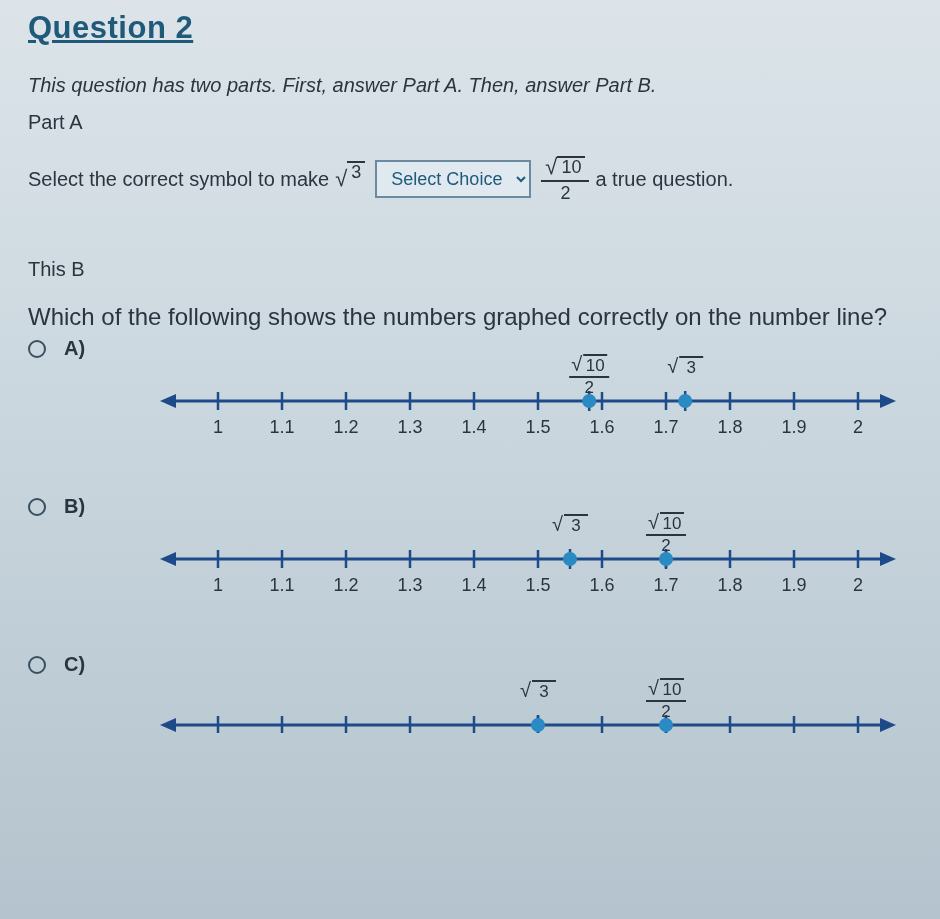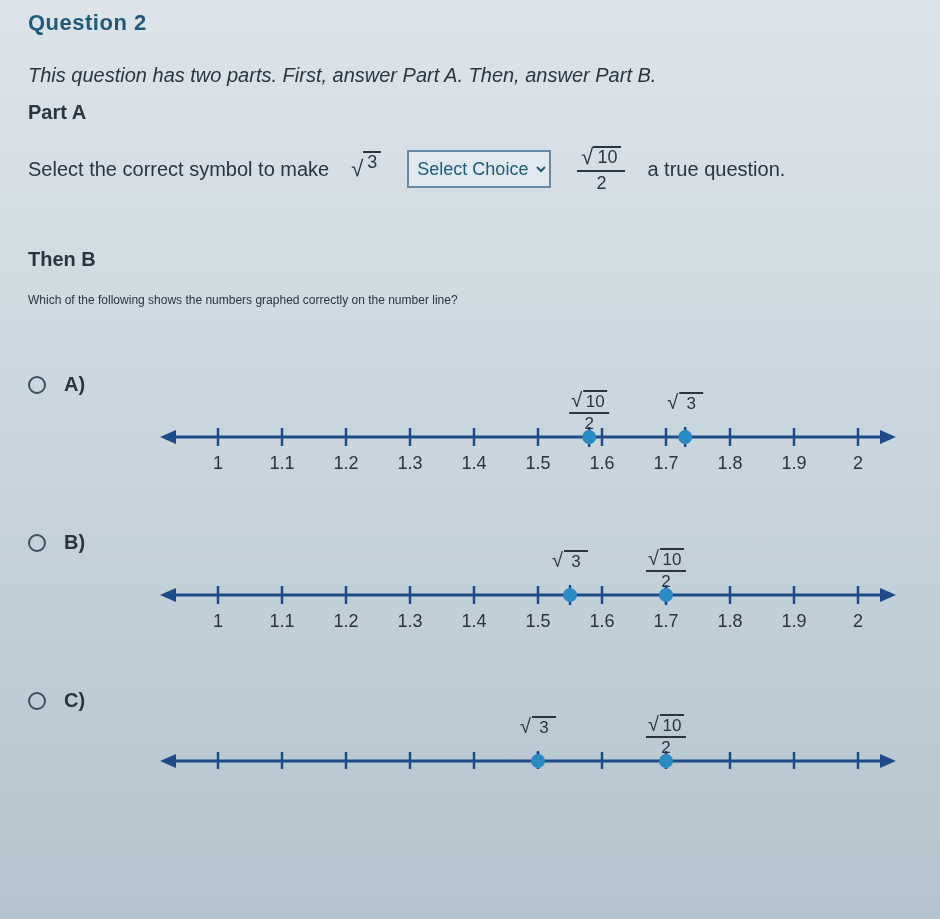--- a/index.html
+++ b/index.html
@@ -5,36 +5,36 @@
   * { box-sizing: border-box; margin: 0; padding: 0; }
   body {
     font-family: Arial, Helvetica, sans-serif;
     background: linear-gradient(180deg, #dce4e9 0%, #c8d5dd 50%, #b4c3cd 100%);
     width: 940px;
     height: 919px;
     padding: 10px 28px;
     color: #2a3540;
     overflow: hidden;
   }
-  .qnum { font-size: 22px; font-weight: 700; color: #1f5a7a; letter-spacing: .5px; margin-bottom: 28px; }
+  .qnum { font-size: 31px; font-weight: 700; color: #1f5a7a; letter-spacing: .5px; margin-bottom: 28px; text-decoration: underline; }
   .intro { font-size: 20px; margin-bottom: 14px; font-style: italic; }
-  .part-label { font-size: 20px; font-weight: 700; margin: 8px 0 22px; }
-  .stem-row { font-size: 20px; display:flex; align-items:center; flex-wrap:wrap; gap:22px; line-height:1.6; }
+  .part-label { font-size: 20px; font-weight: 400; margin: 8px 0 22px; }
+  .stem-row { font-size: 20px; display:flex; align-items:center; flex-wrap:wrap; gap:6px; line-height:1.6; }
   .sqrt { display:inline-flex; align-items:flex-start; }
   .sqrt .rad { font-size: 22px; }
   .sqrt .arg { border-top: 2px solid #2a3540; padding: 0 4px; font-size: 18px; line-height:1.1; }
   .frac { display:inline-flex; flex-direction:column; align-items:center; line-height:1; }
   .frac .num { border-bottom: 2px solid #2a3540; padding: 0 4px 2px; }
   .frac .den { padding-top: 2px; font-size:18px; }
   select.choice {
     font-size: 18px; color:#1f5a7a; border:2px solid #6b8aa0; background:#dfe9ef;
-    padding:6px 4px; margin:0 4px;
+    padding:6px 10px; margin:0 4px;
   }
   .partB { margin-top: 56px; }
-  .stemB { font-size: 12px; margin-bottom: 60px; }
+  .stemB { font-size: 24px; }
   .opt-row { display:flex; align-items:flex-start; margin-bottom: 28px; }
   .radio-wrap { display:flex; align-items:center; gap:18px; width:130px; padding-top:6px;}
   .radio { width:18px; height:18px; border:2px solid #3a5060; border-radius:50%; background:transparent; }
   .opt-letter { font-size:20px; font-weight:700; }
   .nl-wrap { flex:1; }
   svg { display:block; }
   .tick-lbl { font-size:18px; fill:#2a3540; text-anchor:middle; }
 </style>
 </head>
 <body>
@@ -59,21 +59,21 @@
         <span class="rad">√</span>
         <span class="arg">10</span>
       </span>
     </span>
     <span class="den">2</span>
   </span>
   <span>a true question.</span>
 </div>
 
 <div class="partB">
-  <div class="part-label">Then B</div>
+  <div class="part-label">This B</div>
   <div class="stemB">Which of the following shows the numbers graphed correctly on the number line?</div>
 
   <div id="options">
       <div class="opt-row">
         <div class="radio-wrap">
           <div class="radio"></div>
           <div class="opt-letter">A)</div>
         </div>
         <div class="nl-wrap">
           <svg width="740" height="130">

